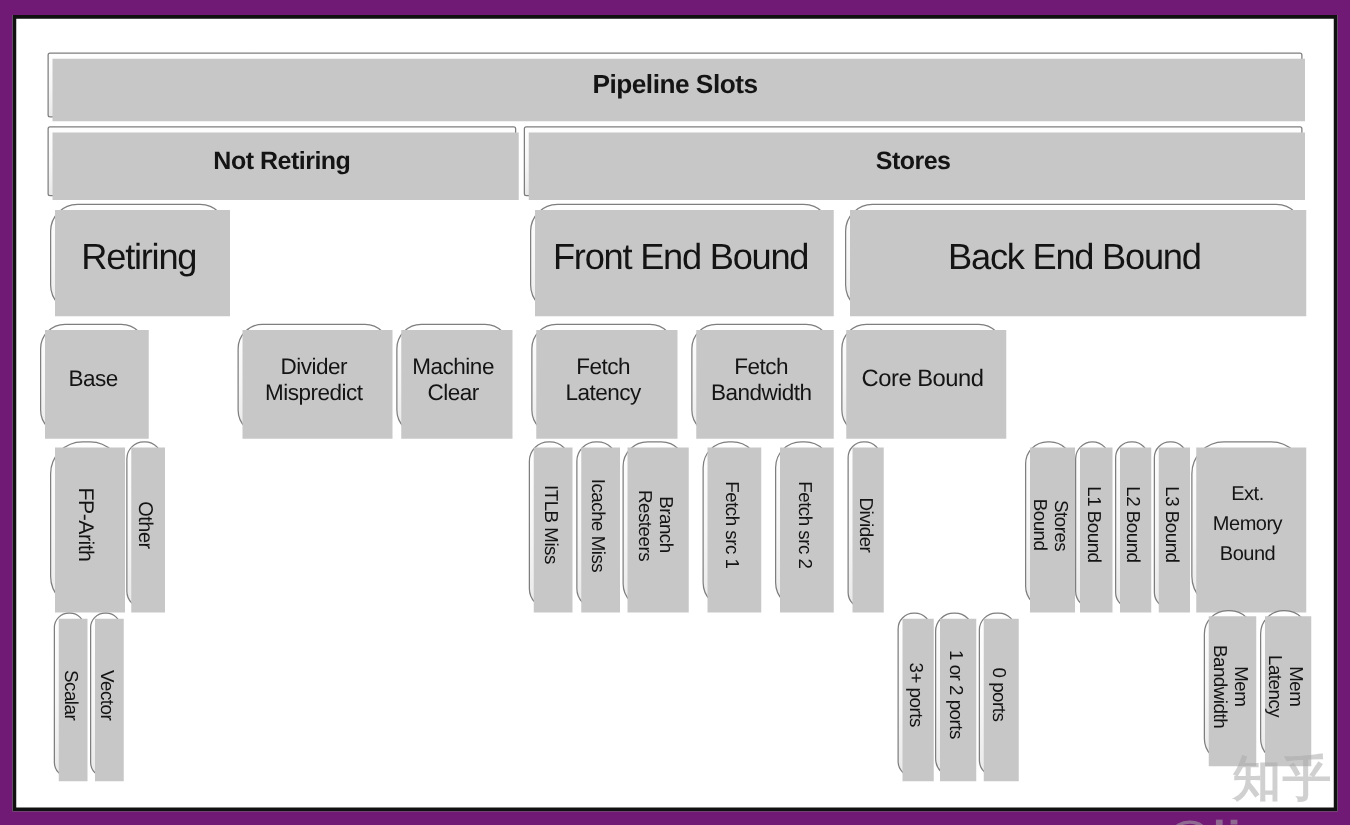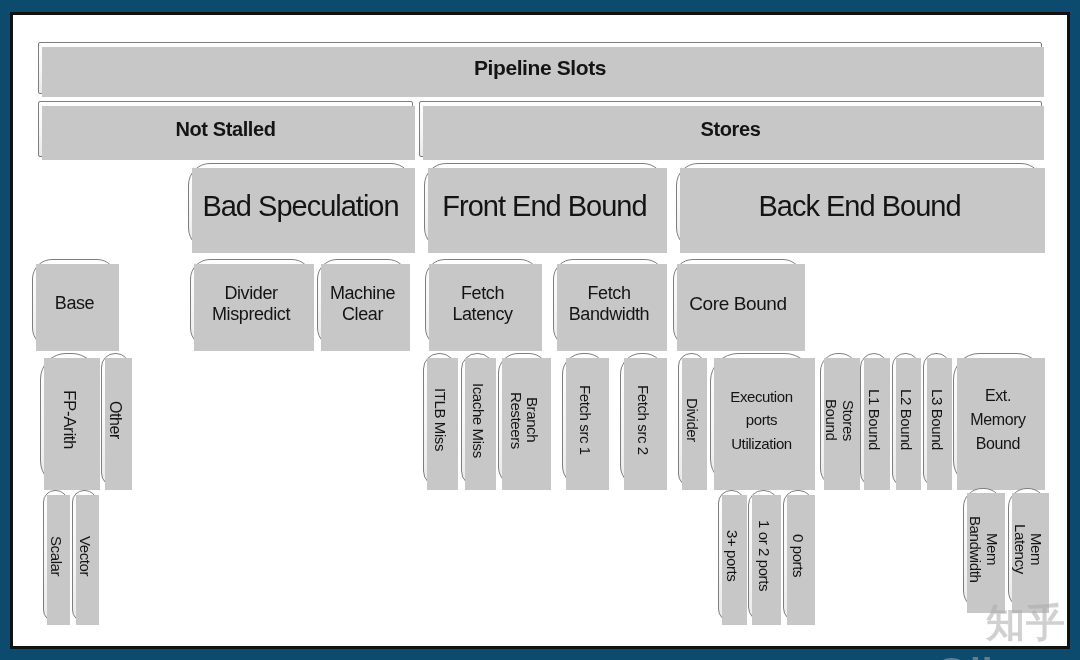--- a/index.html
+++ b/index.html
@@ -1,17 +1,17 @@
 <!DOCTYPE html>
 <html><head>
 <meta charset="utf-8">
 <style>
   html,body { margin:0; padding:0; background:#ffffff; }
   #stage {
-    position:relative; width:1080px; height:660px; background:#0c4a6e;
+    position:relative; width:1080px; height:660px; background:#701a75;
     font-family:"Liberation Sans", sans-serif; color:#141414; overflow:hidden;
   }
   #frame {
     position:absolute; left:10px; top:12px; width:1054px; height:631px;
     border:3px solid #111111; background:#ffffff;
   }
   .box {
     position:absolute; display:flex; align-items:center; justify-content:center;
     text-align:center; white-space:pre-line; line-height:1.12;
     letter-spacing:-0.4px;
@@ -31,24 +31,24 @@
   }
 </style>
 </head>
 <body>
 
 <div id="stage">
   <div id="frame"></div>
 
   <div class="box hdr" style="left:38px;top:42px;width:1004px;height:52px;font-size:21px">Pipeline Slots</div>
 
-  <div class="box hdr" style="left:38px;top:101px;width:375px;height:56px;font-size:20px">Not Stalled</div>
+  <div class="box hdr" style="left:38px;top:101px;width:375px;height:56px;font-size:20px">Not Retiring</div>
   <div class="box hdr" style="left:419px;top:101px;width:623px;height:56px;font-size:20px">Stores</div>
 
-  <div class="box" style="left:188px;top:163px;width:225px;height:87px;font-size:29px;border-radius:22px;letter-spacing:-1px">Bad Speculation</div>
+  <div class="box" style="left:40px;top:163px;width:142px;height:87px;font-size:29px;border-radius:22px;letter-spacing:-1px">Retiring</div>
   <div class="box" style="left:424px;top:163px;width:241px;height:87px;font-size:29px;border-radius:22px;letter-spacing:-1px">Front End Bound</div>
   <div class="box" style="left:676px;top:163px;width:367px;height:87px;font-size:29px;border-radius:22px;letter-spacing:-1px">Back End Bound</div>
 
   <div class="box" style="left:32px;top:259px;width:85px;height:89px;font-size:18px;border-radius:20px">Base</div>
   <div class="box" style="left:190px;top:259px;width:122px;height:89px;font-size:18px;border-radius:20px">Divider
 Mispredict</div>
   <div class="box" style="left:317px;top:259px;width:91px;height:89px;font-size:18px;border-radius:20px">Machine
 Clear</div>
   <div class="box" style="left:425px;top:259px;width:115px;height:89px;font-size:18px;border-radius:20px">Fetch
 Latency</div>
@@ -58,23 +58,20 @@
 
   <div class="box v" style="left:40px;top:353px;width:58px;height:134px;font-size:17px;border-radius:26px">FP-Arith</div>
   <div class="box v" style="left:101px;top:353px;width:29px;height:134px;font-size:16px;border-radius:14px">Other</div>
   <div class="box v" style="left:423px;top:353px;width:33px;height:134px;font-size:15px;border-radius:16px">ITLB Miss</div>
   <div class="box v" style="left:461px;top:353px;width:33px;height:134px;font-size:15px;border-radius:16px">Icache Miss</div>
   <div class="box v" style="left:498px;top:353px;width:51px;height:134px;font-size:15px;border-radius:20px">Branch
 Resteers</div>
   <div class="box v" style="left:562px;top:353px;width:45px;height:134px;font-size:15px;border-radius:21px">Fetch src 1</div>
   <div class="box v" style="left:620px;top:353px;width:45px;height:134px;font-size:15px;border-radius:21px">Fetch src 2</div>
   <div class="box v" style="left:678px;top:353px;width:27px;height:134px;font-size:15px;border-radius:13px">Divider</div>
-  <div class="box" style="left:710px;top:353px;width:103px;height:134px;font-size:15px;border-radius:28px;line-height:1.55">Execution
-ports
-Utilization</div>
   <div class="box v" style="left:820px;top:353px;width:38px;height:134px;font-size:15px;border-radius:18px">Stores
 Bound</div>
   <div class="box v" style="left:860px;top:353px;width:28px;height:134px;font-size:15px;border-radius:14px">L1 Bound</div>
   <div class="box v" style="left:892px;top:353px;width:27px;height:134px;font-size:15px;border-radius:13px">L2 Bound</div>
   <div class="box v" style="left:923px;top:353px;width:27px;height:134px;font-size:15px;border-radius:13px">L3 Bound</div>
   <div class="box" style="left:953px;top:353px;width:90px;height:134px;font-size:16px;border-radius:26px;line-height:1.5">Ext.
 Memory
 Bound</div>
 
   <div class="box v" style="left:43px;top:490px;width:25px;height:132px;font-size:15px;border-radius:12px">Scalar</div>

